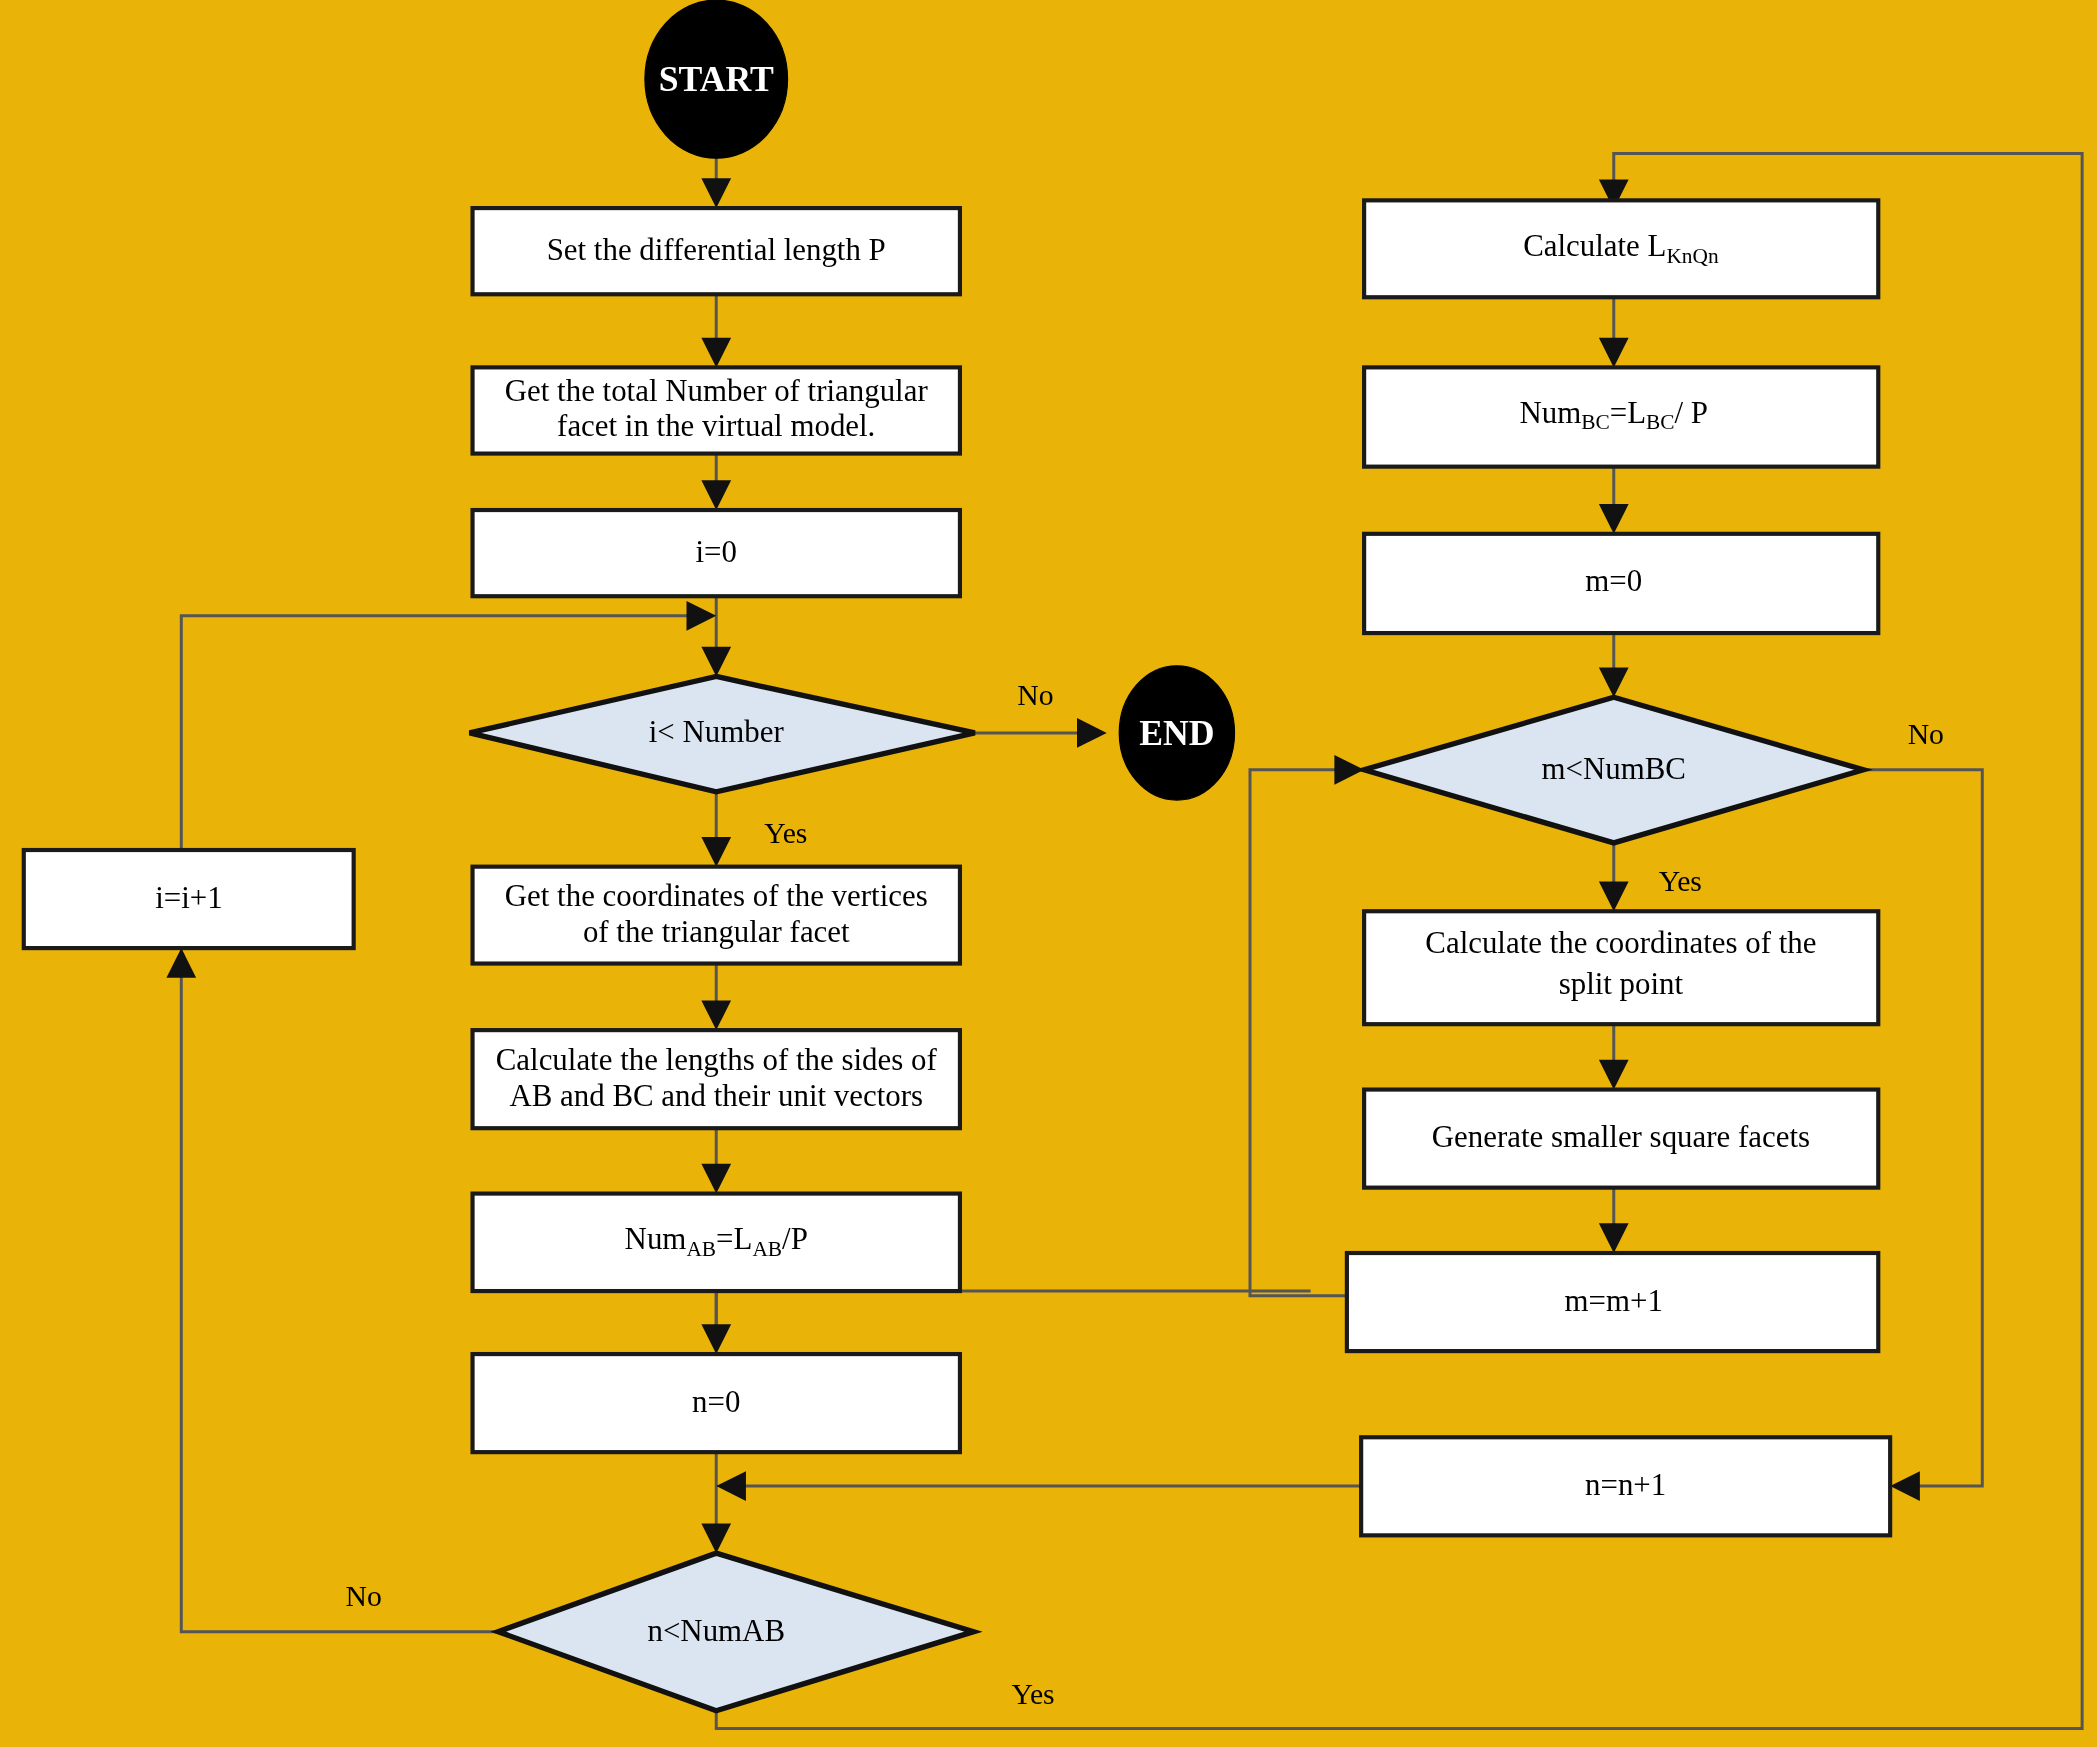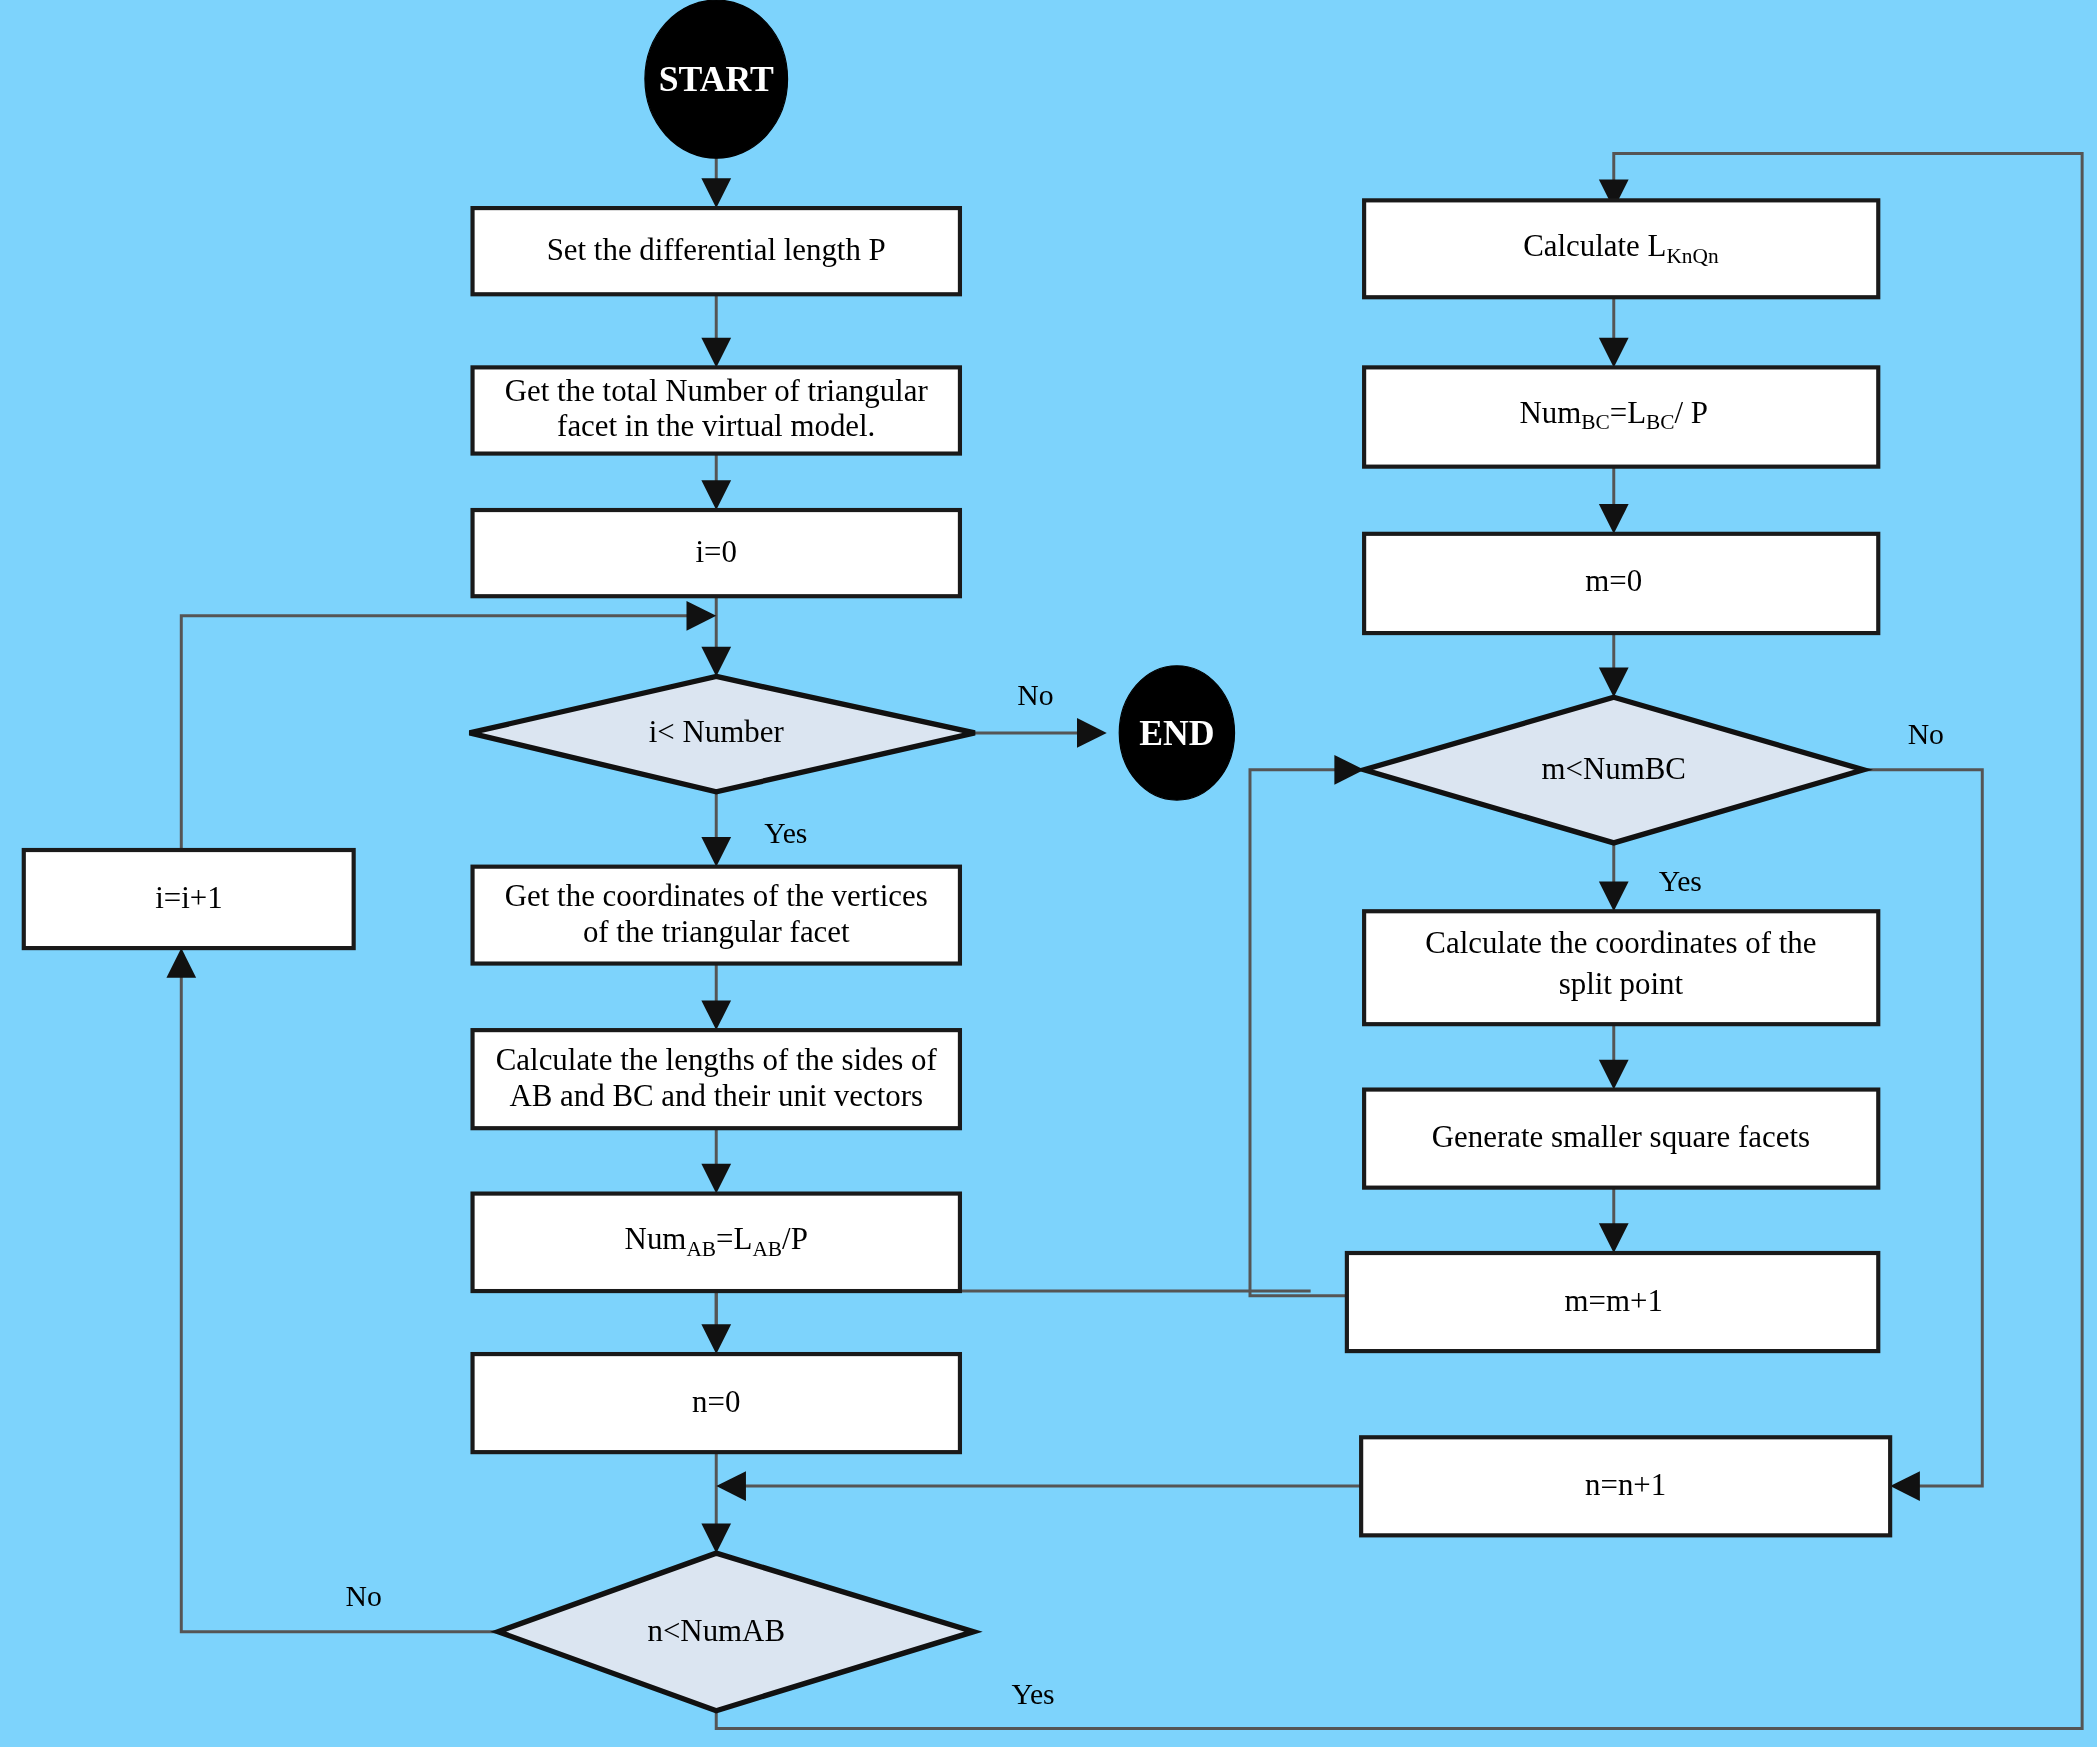--- a/index.html
+++ b/index.html
@@ -10,21 +10,21 @@
   body {
     width: 2097px;
     height: 1747px;
     font-family: "Liberation Serif", "DejaVu Serif", serif;
     overflow: hidden;
   }
   #flowchart-root {
     position: relative;
     width: 2097px;
     height: 1747px;
-    background: #7dd3fc;
+    background: #eab308;
   }
   svg#flow-svg {
     position: absolute;
     top: 0;
     left: 0;
     width: 2097px;
     height: 1747px;
     display: block;
   }
   .proc-rect {

